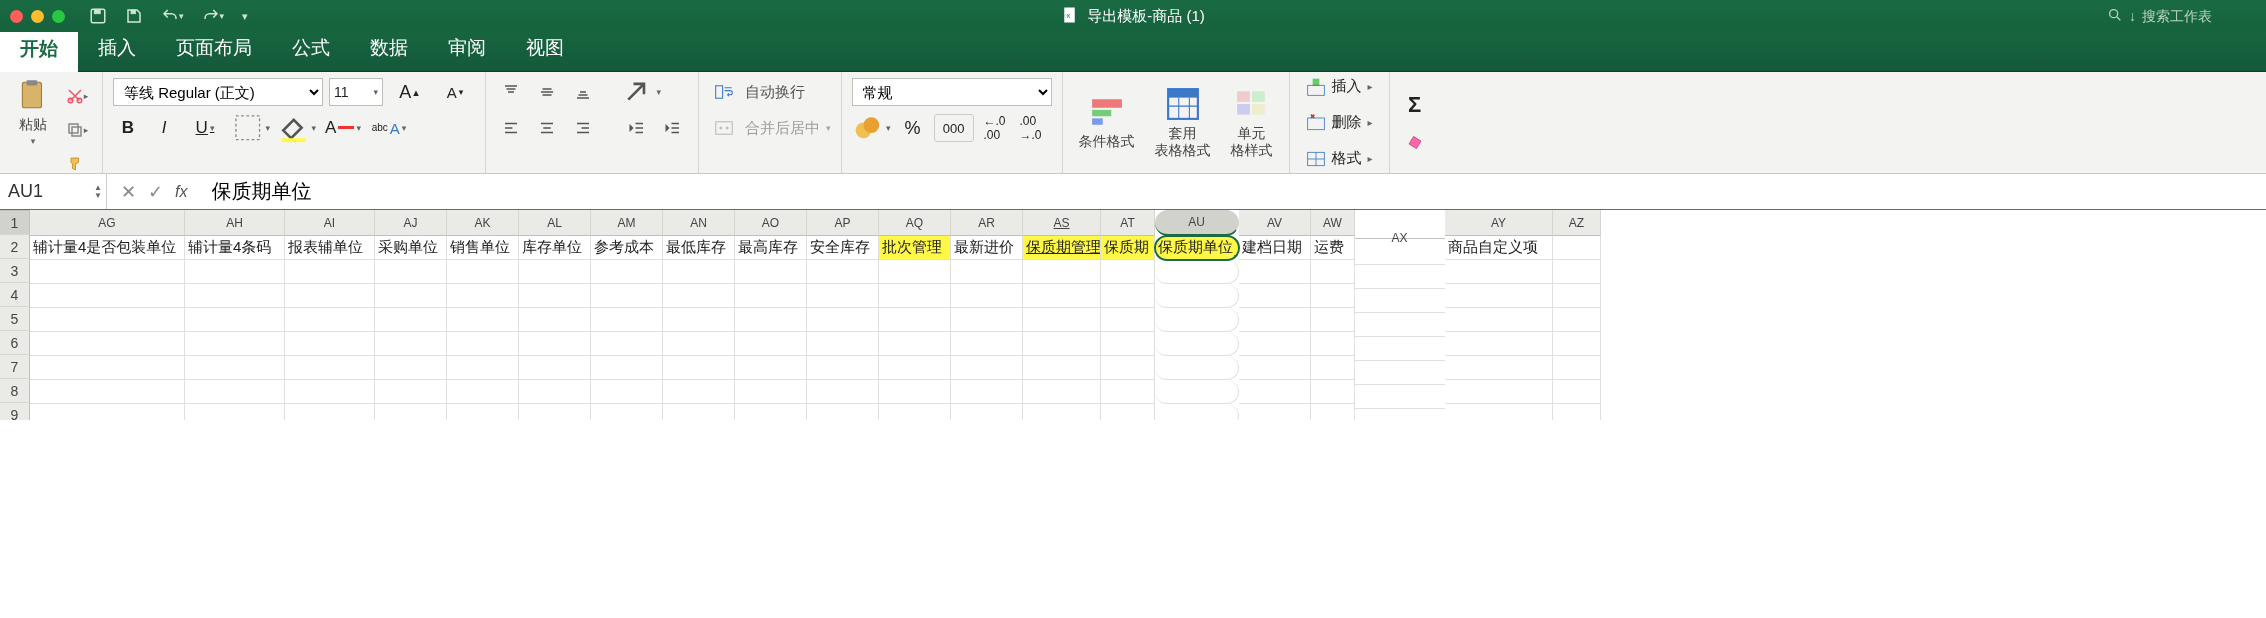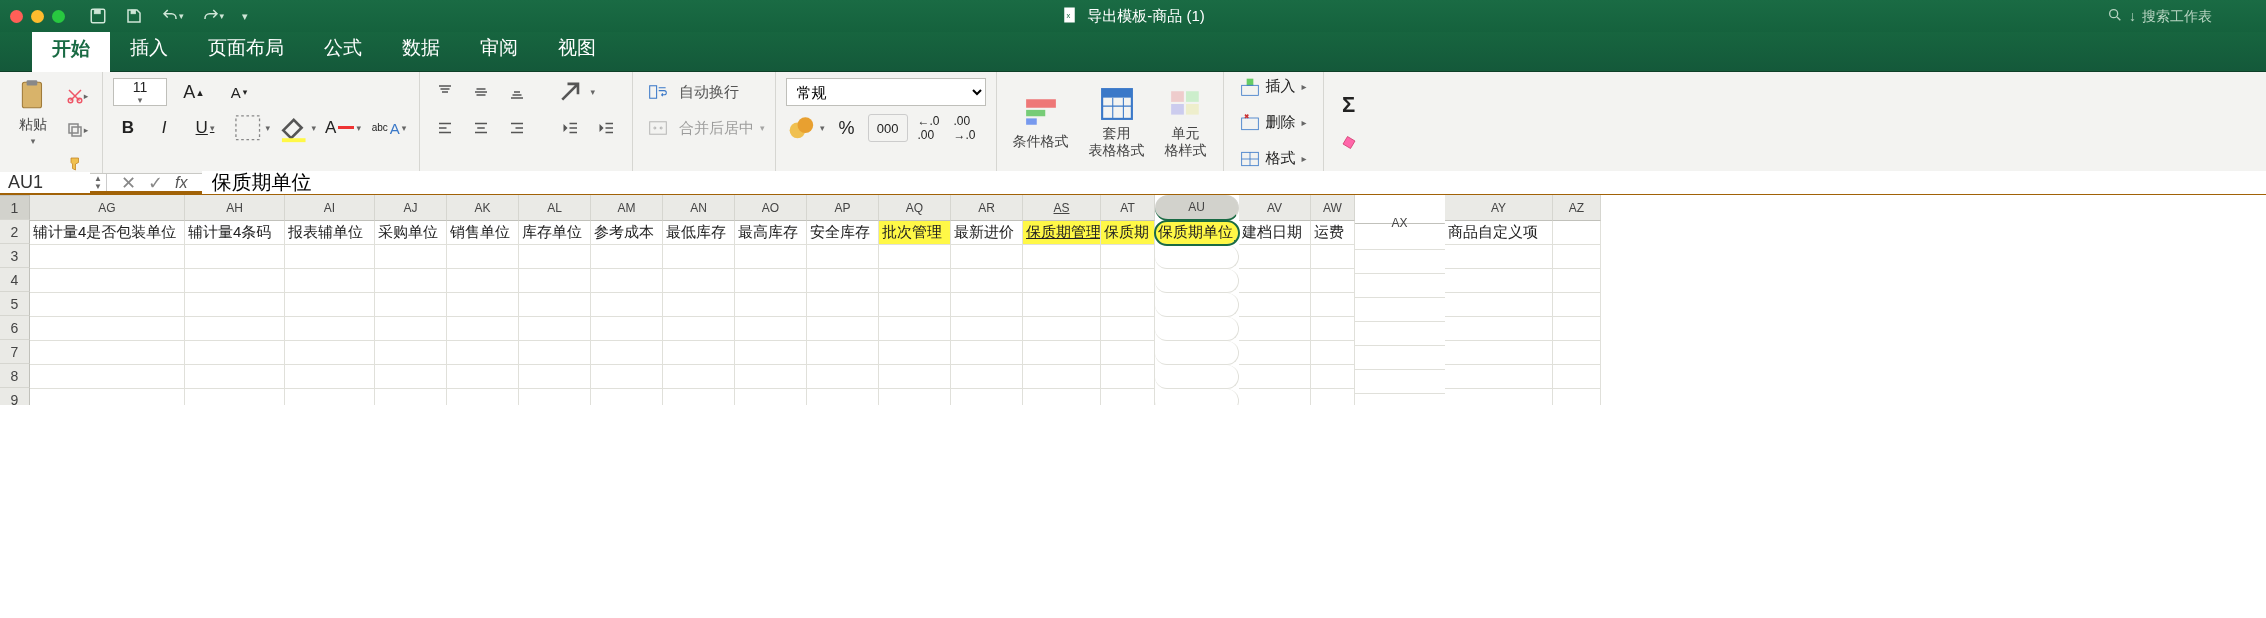--- a/index.html
+++ b/index.html
@@ -12,46 +12,46 @@
   .dot.red { background:#ff5f57; } .dot.yellow{background:#febc2e;} .dot.green{background:#28c840;}
   .qat { display: flex; gap: 10px; margin-left: 10px; color:#cfe6d7; }
   .qat svg, .qat .u { width: 18px; height: 18px; fill:#cfe6d7; stroke:#cfe6d7; }
   .qat-item { padding: 0 4px; display:flex; align-items:center; cursor:pointer;}
   .doc-title { position:absolute; left:50%; transform:translateX(-50%); display:flex; align-items:center; gap:8px; font-size:15px;}
   .searchcell { margin-left:auto; display:flex; align-items:center; gap:6px; color:#b7d4c1; padding-right:14px; font-size:14px;}
   .searchcell input { background:transparent; border:none; color:#fff; width:110px; outline:none; font-size:14px;}
   .searchcell input::placeholder{color:#b7d4c1;}
 
   
-  .tabrow { height: 40px; background: linear-gradient(#17653f,#14593a); display:flex; align-items:flex-end; border-bottom:1px solid #0d3f28;padding-left:32px;}
+  .tabrow { height: 40px; background: linear-gradient(#17653f,#14593a); display:flex; align-items:flex-end; border-bottom:1px solid #0d3f28;}
   .tab { color:#fff; font-size:19px; padding: 8px 20px 10px; cursor:pointer;}
   .tab.active { background:#fff; color:#1a6b44; font-weight:600; border-radius: 4px 4px 0 0; margin-bottom:-1px;}
   
   
   .ribbon { height: 102px; background:#f3f3f1; border-bottom:1px solid #c9c9c5; display:flex; }
   .group { border-right:1px solid #d6d6d2; padding: 6px 10px; display:flex; flex-direction:column; gap:8px; justify-content:flex-start;}
   .row { display:flex; align-items:center; gap:6px;}
   .bigcol { display:flex; flex-direction:column; align-items:center; justify-content:center; gap:4px; padding: 0 6px;}
   .bigicon { width:34px; height:34px; }
   .lbl { font-size:14px; color:#444;}
   .stacked { display:flex; flex-direction:column; gap:6px; align-items:center;}
   select.fontsel { height:28px; border:1px solid #bfbfba; background:#fff; font-size:15px; padding:0 6px;}
-  .numsel { width:54px; height:28px; border:1px solid #bfbfba; background:#fff; display:flex; align-items:center; justify-content:space-between; padding:0 4px; font-size:14px;flex-direction:column;}
+  .numsel { width:54px; height:28px; border:1px solid #bfbfba; background:#fff; display:flex; align-items:center; justify-content:space-between; padding:0 4px; font-size:14px;}
   .ibtn { width:30px; height:28px; border:1px solid transparent; display:flex; align-items:center; justify-content:center; cursor:pointer; border-radius:3px;}
   .ibtn svg { width:18px; height:18px; }
   .idrop { width:40px; height:28px; display:flex; align-items:center; justify-content:center; gap:2px; border:1px solid transparent; cursor:pointer;}
   .ar { font-size:9px; color:#666;}
   .wraplabel { font-size:15px; color:#555; }
   .bigcol .lbl { text-align:center; line-height:1.15;}
   .abtn { display:flex; align-items:center; gap:6px; font-size:15px; padding:4px 6px; cursor:pointer;}
   .abtn .ar{font-size:10px;}
   .abtn svg{width:20px;height:20px;}
 
   
-  .fbar { height: 21px; display:flex; align-items:center; border-bottom:4px solid #a16207; background:#fff;}
+  .fbar { height: 36px; display:flex; align-items:center; border-bottom:1px solid #a16207; background:#fff;}
   .namebox { width: 90px; padding:0 8px; font-size:18px; color:#333; border:none; outline:none;}
   .nbwrap { display:flex; align-items:center; border-right:1px solid #ccc; height:100%;}
   .stepper { display:flex; flex-direction:column; padding:0 4px;}
   .stepbtn { font-size:8px; color:#666; cursor:pointer; line-height:1;}
   .fops { display:flex; align-items:center; gap:12px; padding:0 14px; color:#888;}
   .fops span{cursor:pointer;}
   .fx { font-style:italic; font-size:16px; color:#555;}
   .formula-input { flex:1; border:none; outline:none; font-size:20px; padding:0 10px;}
 
   
@@ -172,20 +172,21 @@
             <svg viewBox="0 0 24 24" fill="#f0c050" stroke="#c08020" stroke-width="1">
               <path d="M4 4h10v6l-4 2v8l-4-2v-6l-2-2z"></path>
             </svg>
           </span>
       </div>
     </div>
   </div>
 
   <div class="group">
     <div class="row">
+      <select class="fontsel" style="width:210px"><option>等线 Regular (正文)</option></select>
       <div class="numsel">
           <span>11</span>
           <span class="ar">▾</span>
         </div>
       <span class="idrop" style="font-size:18px;">A<span style="font-size:11px;vertical-align:super;">▴</span></span>
       <span class="idrop" style="font-size:15px;">A<span style="font-size:9px;vertical-align:super;">▾</span></span>
     </div>
     <div class="row">
       <span class="ibtn" style="font-weight:900;font-size:17px;">B</span>
       <span class="ibtn" style="font-style:italic;font-size:17px;">I</span>

